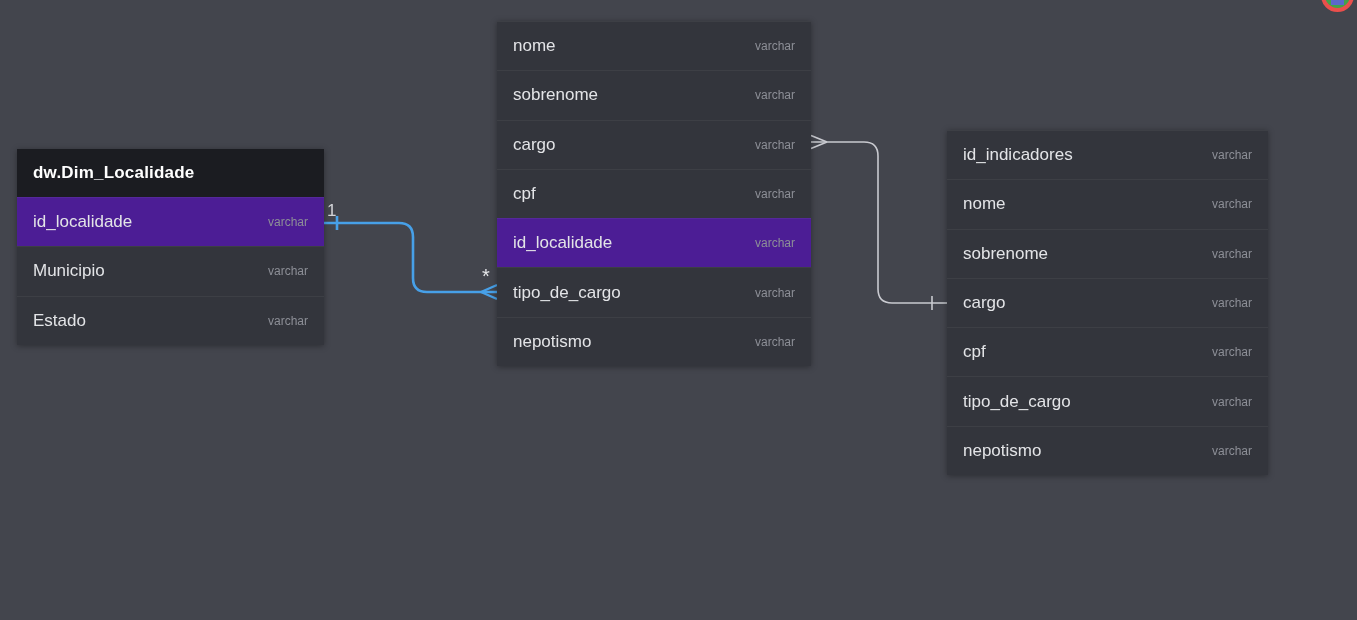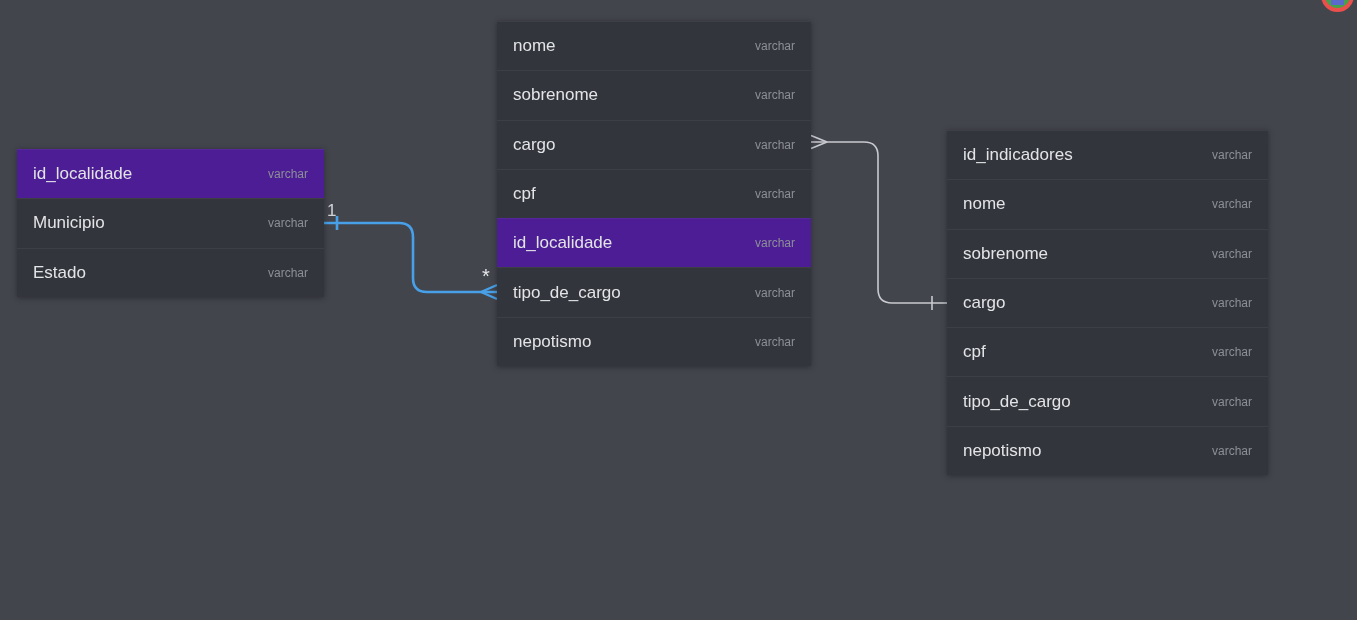--- a/index.html
+++ b/index.html
@@ -115,20 +115,21 @@
       <path d="M324 223 H399 Q413 223 413 237 V278 Q413 292 427 292 H497" stroke="#47a0e8" stroke-width="2.6"></path>
       <path d="M481 292 L497 285 M481 292 L497 299" stroke="#47a0e8" stroke-width="2.4"></path>
       <path d="M337 216 V230" stroke="#47a0e8" stroke-width="2.6"></path>
     </g>
   </svg>
 
   <div class="rel-label one">1</div>
   <div class="rel-label many">*</div>
 
   <div class="erd-table" style="left:17px; top:149px; width:307px;">
+    <div class="thead">dw.Dim_Localidade</div>
     <div class="row hl">
       <span class="fname">id_localidade</span>
       <span class="ftype">varchar</span>
     </div>
     <div class="row">
       <span class="fname">Municipio</span>
       <span class="ftype">varchar</span>
     </div>
     <div class="row">
       <span class="fname">Estado</span>

